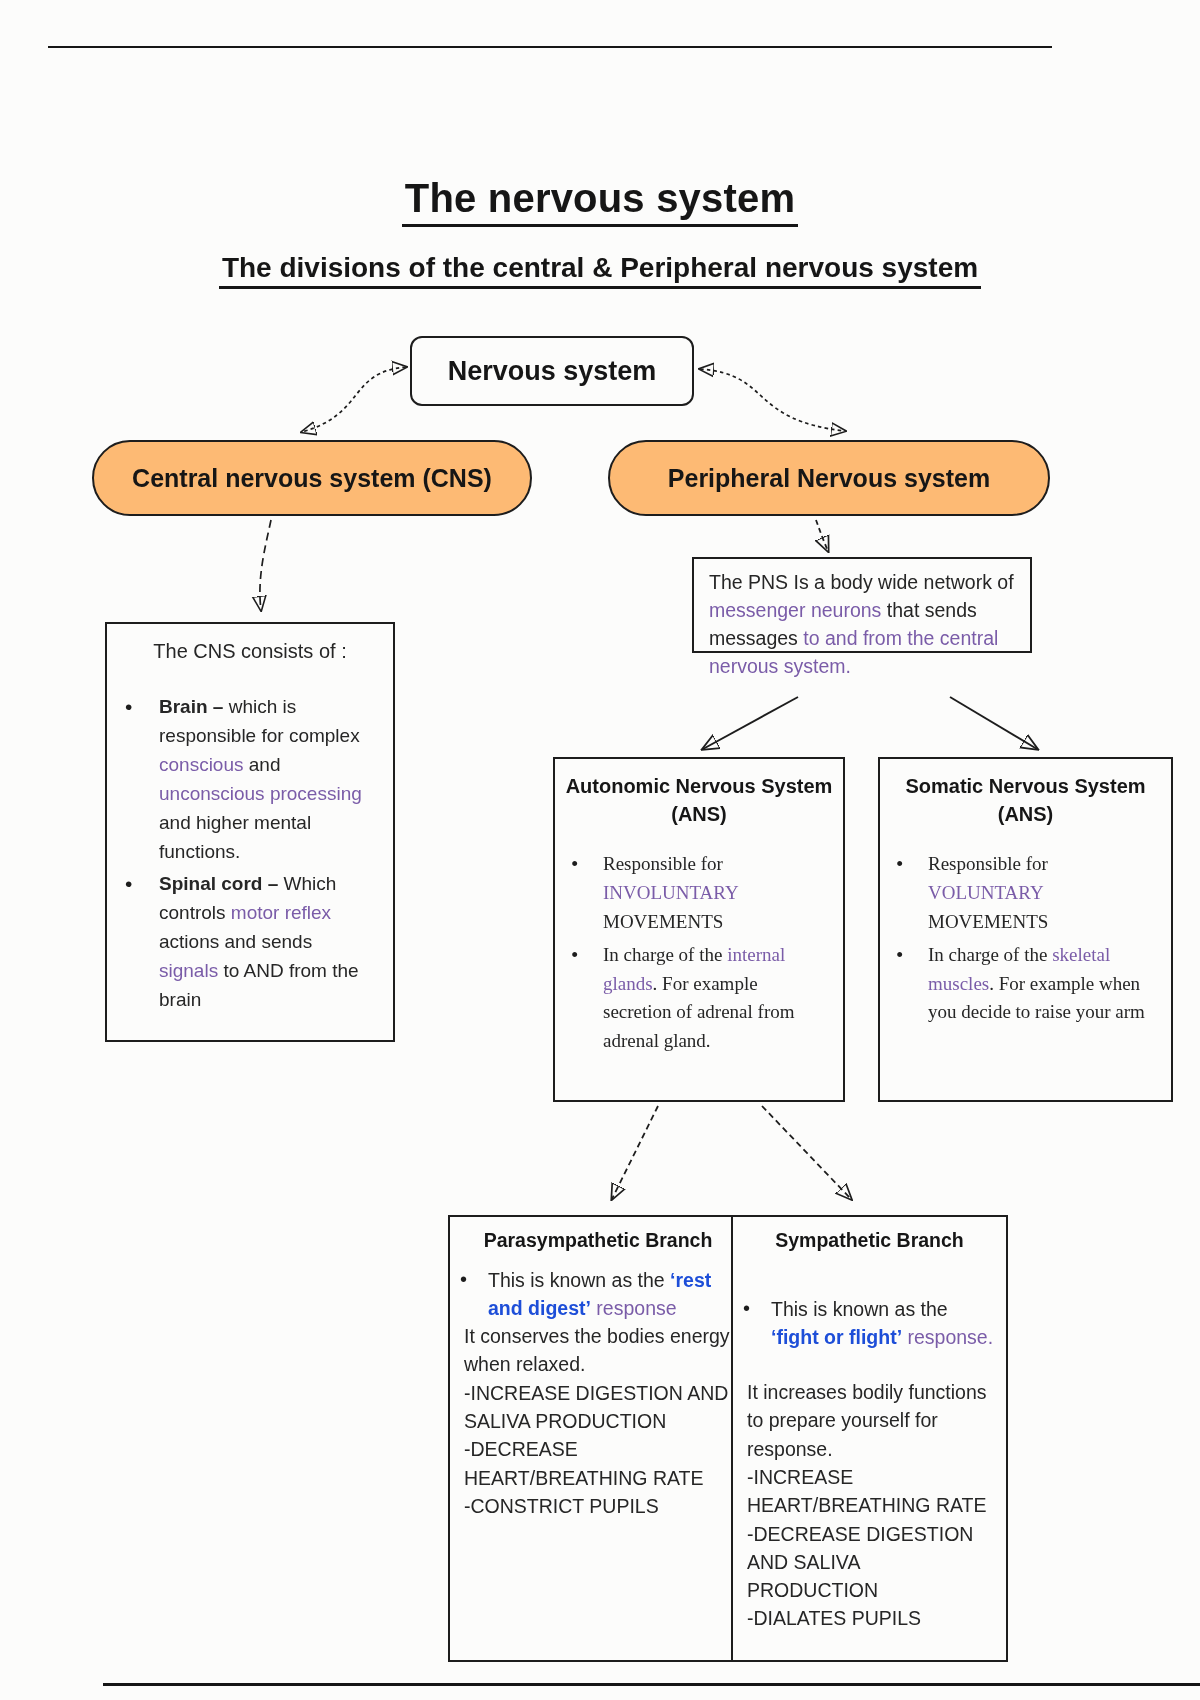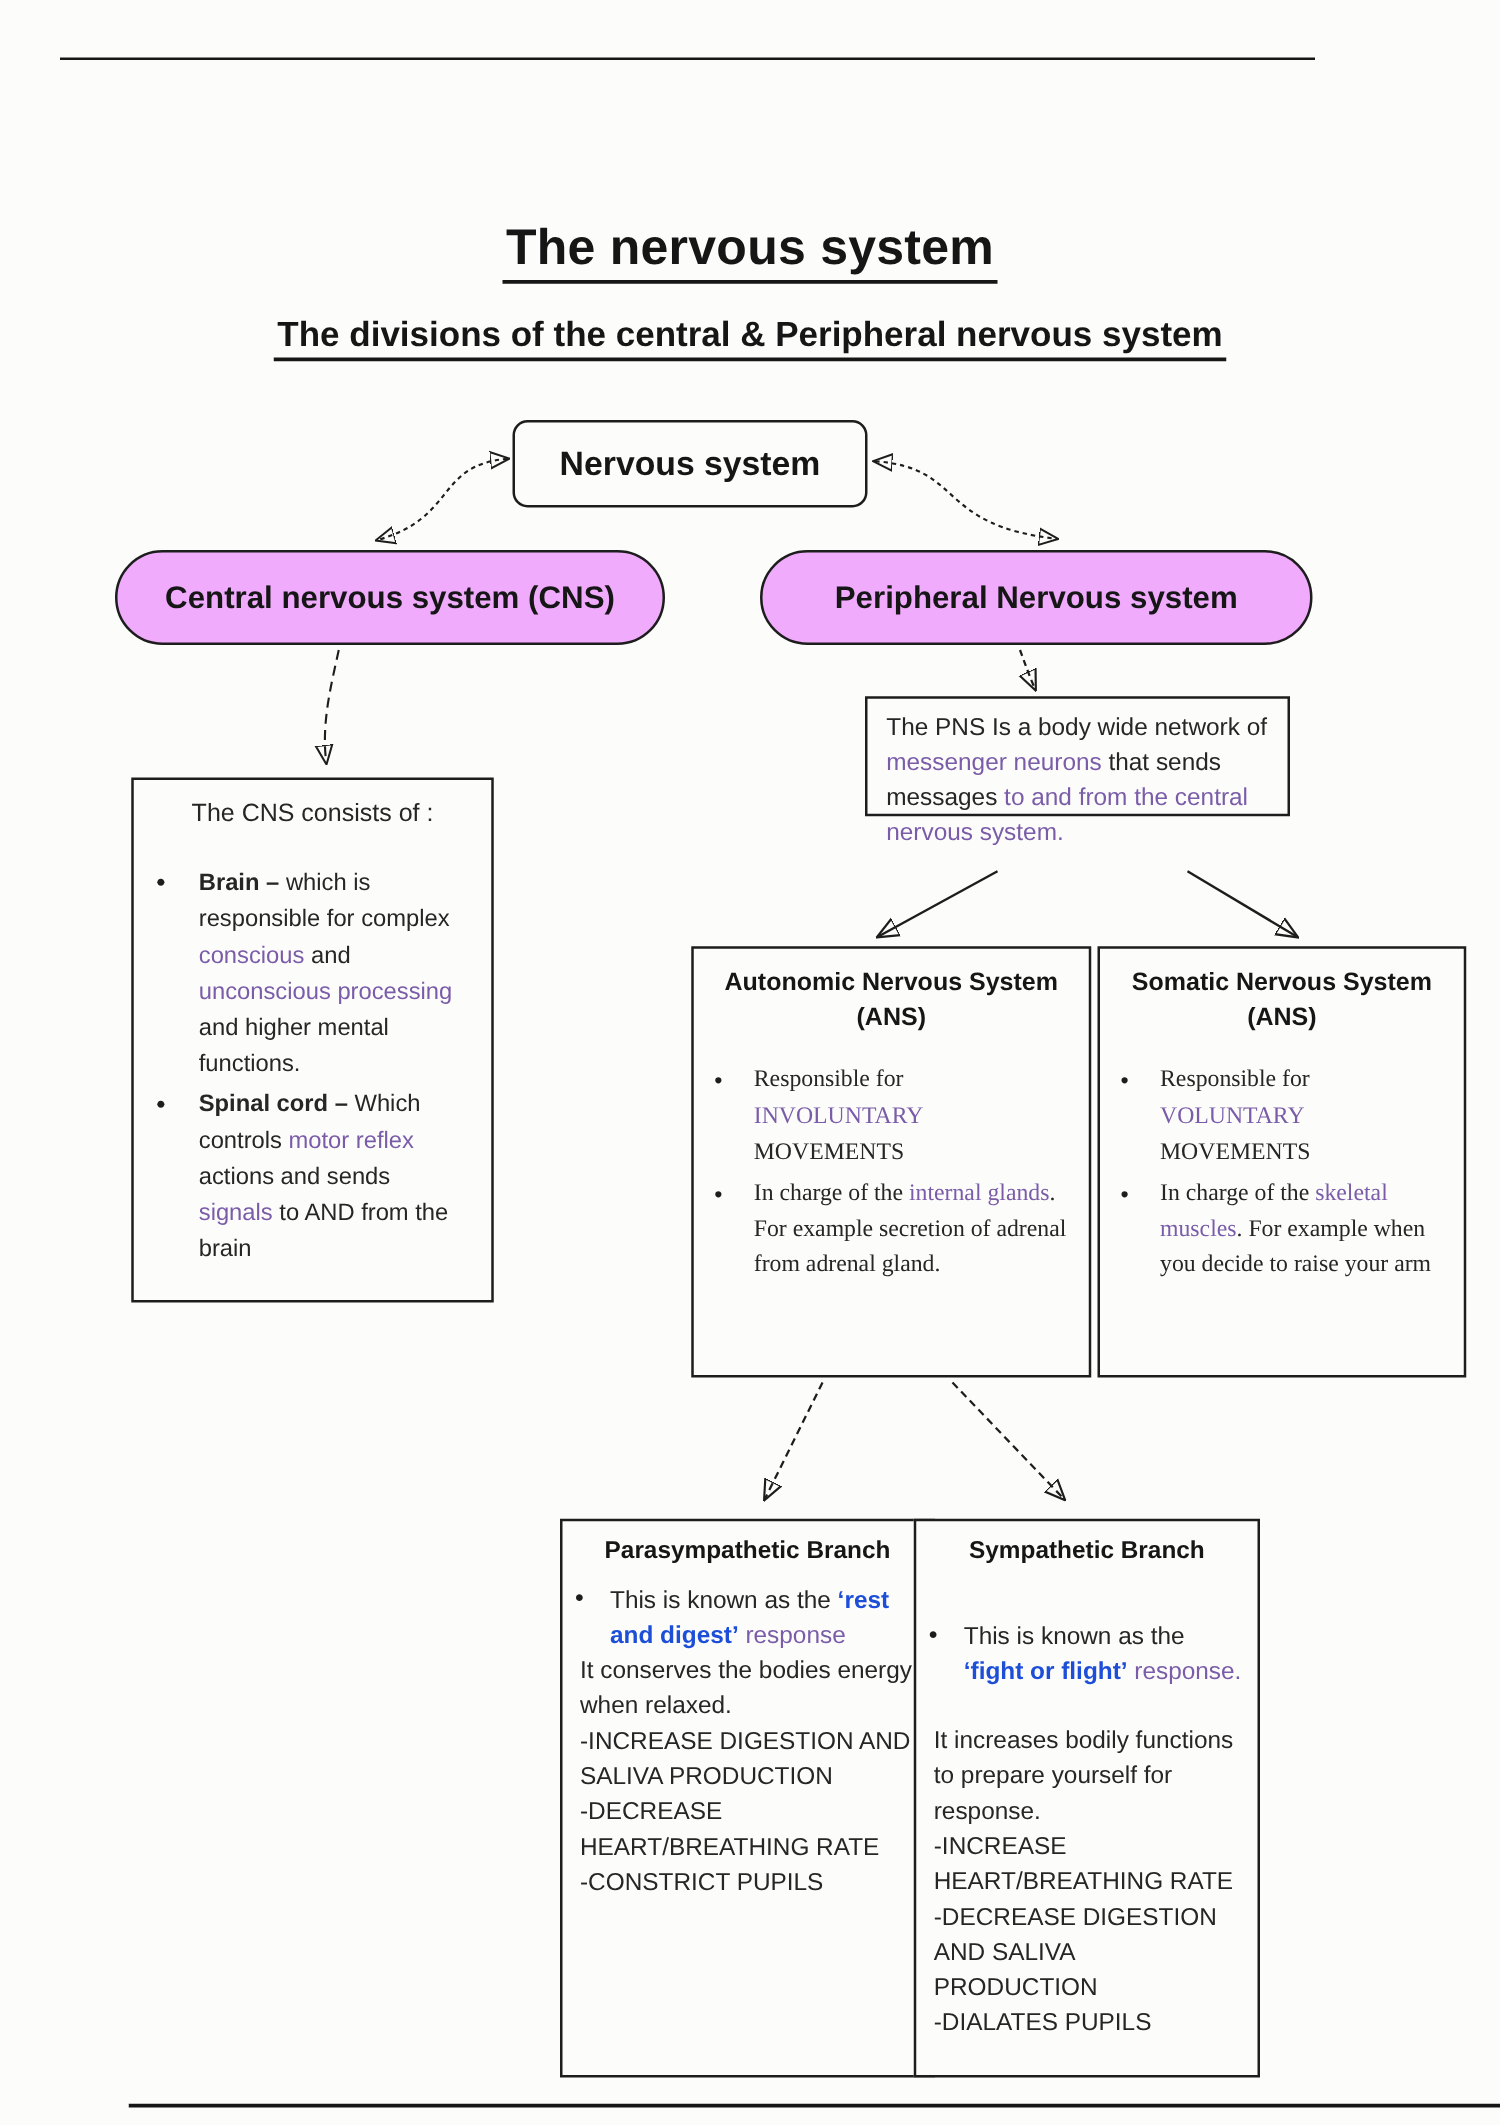--- a/index.html
+++ b/index.html
@@ -28,38 +28,38 @@
     position:absolute; border:2.5px solid #1d1d1d; background:#fcfcfb;
     box-sizing:border-box;
   }
   .root-box{
     left:410px; top:336px; width:284px; height:70px; border-radius:12px;
     display:flex; align-items:center; justify-content:center;
     font-size:27px; font-weight:700; color:#161616;
   }
   .pill{
     position:absolute; top:440px; height:76px; border:2.5px solid #1d1d1d;
-    border-radius:40px; background:#f0abfc; box-sizing:border-box;
+    border-radius:40px; background:#fdba74; box-sizing:border-box;
     display:flex; align-items:center; justify-content:center;
     font-size:25px; font-weight:700; color:#161616;
   }
   .cns-pill{left:92px; width:440px;}
   .pns-pill{left:608px; width:442px;}
 
   .cns-box{left:105px; top:622px; width:290px; height:420px; font-size:19px; line-height:1.53;}
   .box-heading{text-align:center; margin:12px 8px 0; font-size:20px; color:#262626;}
   .cns-box ul{list-style:none; margin:25px 0 0; padding:0 26px 0 0;}
   .cns-box li{position:relative; padding-left:52px; margin-bottom:3px; color:#262626;}
   .cns-box li::before{content:"\2022"; position:absolute; left:18px; top:-1px; font-size:21px; color:#1d1d1d;}
 
   .pns-box{left:692px; top:557px; width:340px; height:96px;}
   .pns-box p{margin:9px 15px; font-size:19.5px; line-height:1.44; color:#262626;}
 
   .ans-box{top:757px; height:345px; font-size:19px; line-height:1.52;}
-  .autonomic{left:553px; width:320px;}
+  .autonomic{left:553px; width:292px;}
   .somatic{left:878px; width:295px;}
   .box-title{font-weight:700; font-size:20px; text-align:center; margin:13px 10px 0; line-height:1.4; color:#161616;}
   .ans-box ul{list-style:none; margin:22px 0 0; padding:0 14px 0 0;}
   .ans-box li{position:relative; padding-left:48px; margin-bottom:4px; color:#262626;font-family:Liberation Serif, serif;}
   .ans-box li::before{content:"\2022"; position:absolute; left:16px; top:-1px; font-size:21px; color:#1d1d1d;}
 
   .branch{top:1215px; height:447px; font-size:19.5px; line-height:1.45;}
   .parasym{left:448px; width:300px;}
   .sympath{left:731px; width:277px;}
   .branch .box-title{font-size:19.5px; margin-top:10px; line-height:1.42;}

